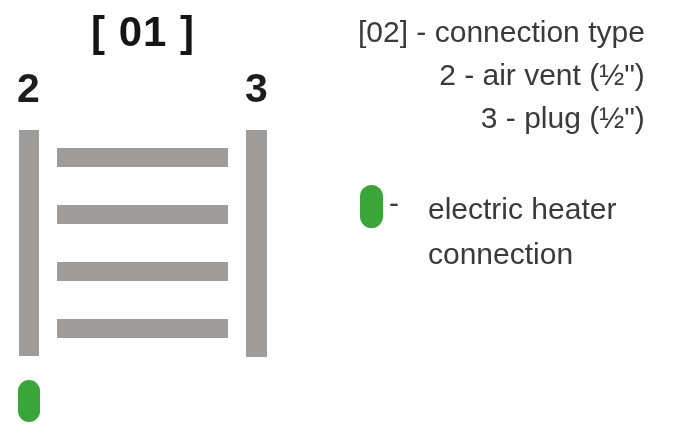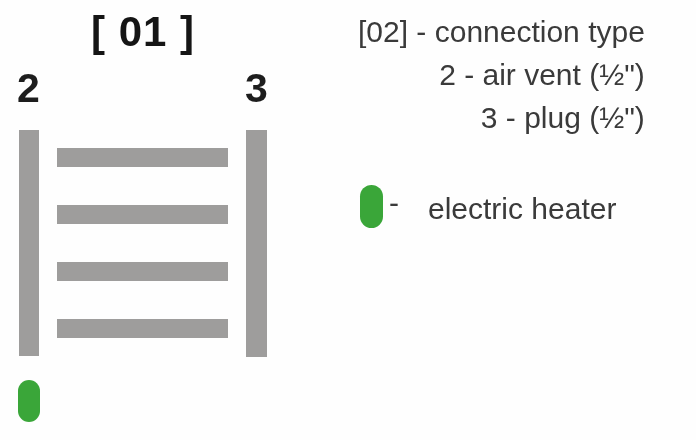--- a/index.html
+++ b/index.html
@@ -141,16 +141,17 @@
     <div class="legend-line">[02] - connection type</div>
     <div class="legend-line">2 - air vent (½")</div>
     <div class="legend-line">3 - plug (½")</div>
   </div>
 
   <div class="legend-electric">
     <span class="legend-pill"></span>
     <span class="legend-dash">-</span>
     <div class="legend-electric-text">
       <div>electric heater</div>
+      <div>connection</div>
     </div>
   </div>
 
 </div>
 
 </body></html>

